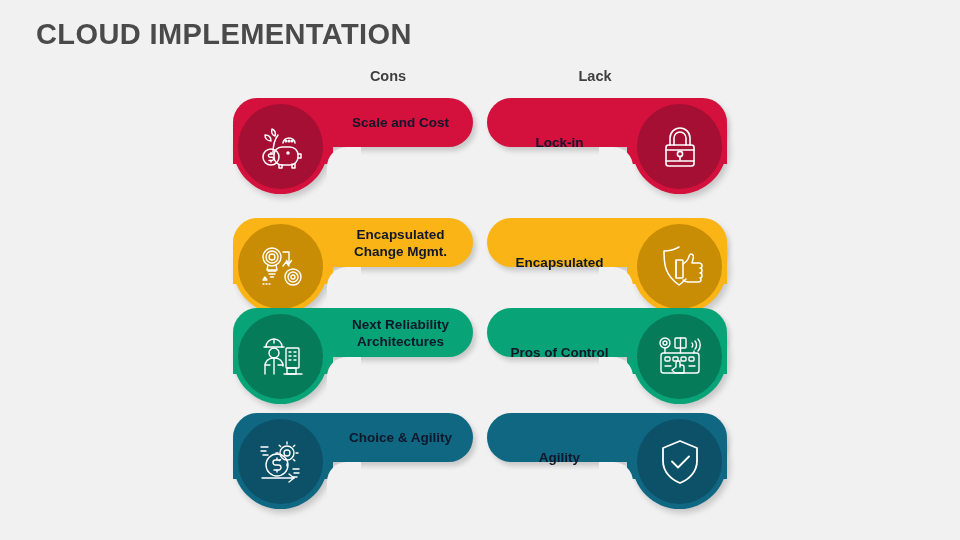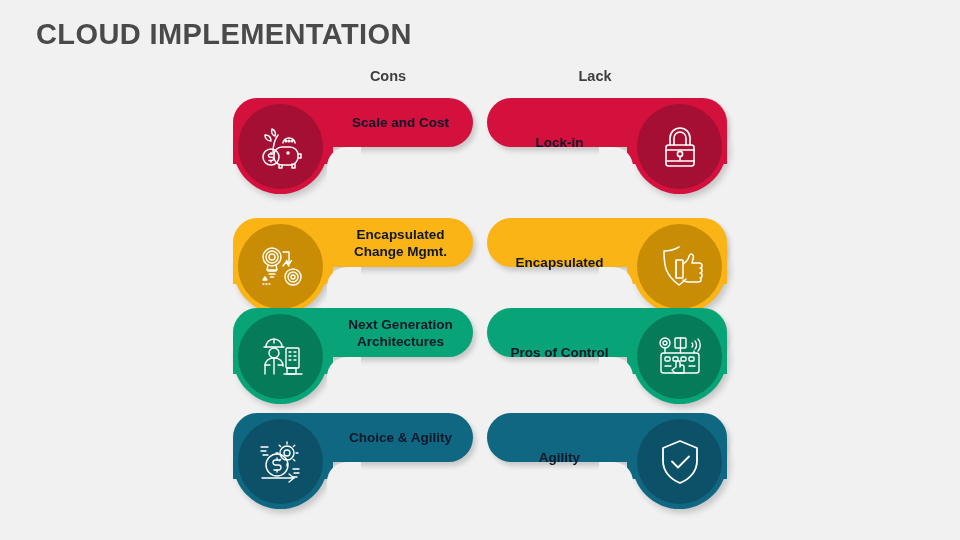--- a/index.html
+++ b/index.html
@@ -254,21 +254,21 @@
           <circle cx="17" cy="19" r="5"></circle>
           <path d="M8 40v-8a8 8 0 0 1 8-8h2a8 8 0 0 1 8 8"></path>
           <path d="M17 24v16"></path>
           <path d="M8 31h5M21 31h5"></path>
           <rect x="29" y="14" width="13" height="20" rx="1"></rect>
           <path d="M32 18h2M37 18h2M32 22h2M37 22h2M32 26h2M37 26h2"></path>
           <path d="M27 40h18"></path>
           <path d="M30 34h9v6h-9z"></path>
         </svg>
       </div>
-      <div class="label">Next Generation
+      <div class="label">Next Reliability
 Architectures</div>
     </div>
 
     <div class="item right">
       <div class="circle-outer" style="background: rgb(8, 164, 119);"></div>
       <div class="pill" style="background: rgb(8, 164, 119);"></div>
       <div class="bridge" style="background: rgb(8, 164, 119);"></div>
       <div class="notch" style="background: rgb(241, 241, 241);"></div>
       <div class="circle-inner" style="background: rgb(6, 123, 90);">
         <svg width="48" height="44" viewBox="0 0 48 44" fill="none" stroke="#ffffff" stroke-width="1.4" stroke-linecap="round" stroke-linejoin="round">

